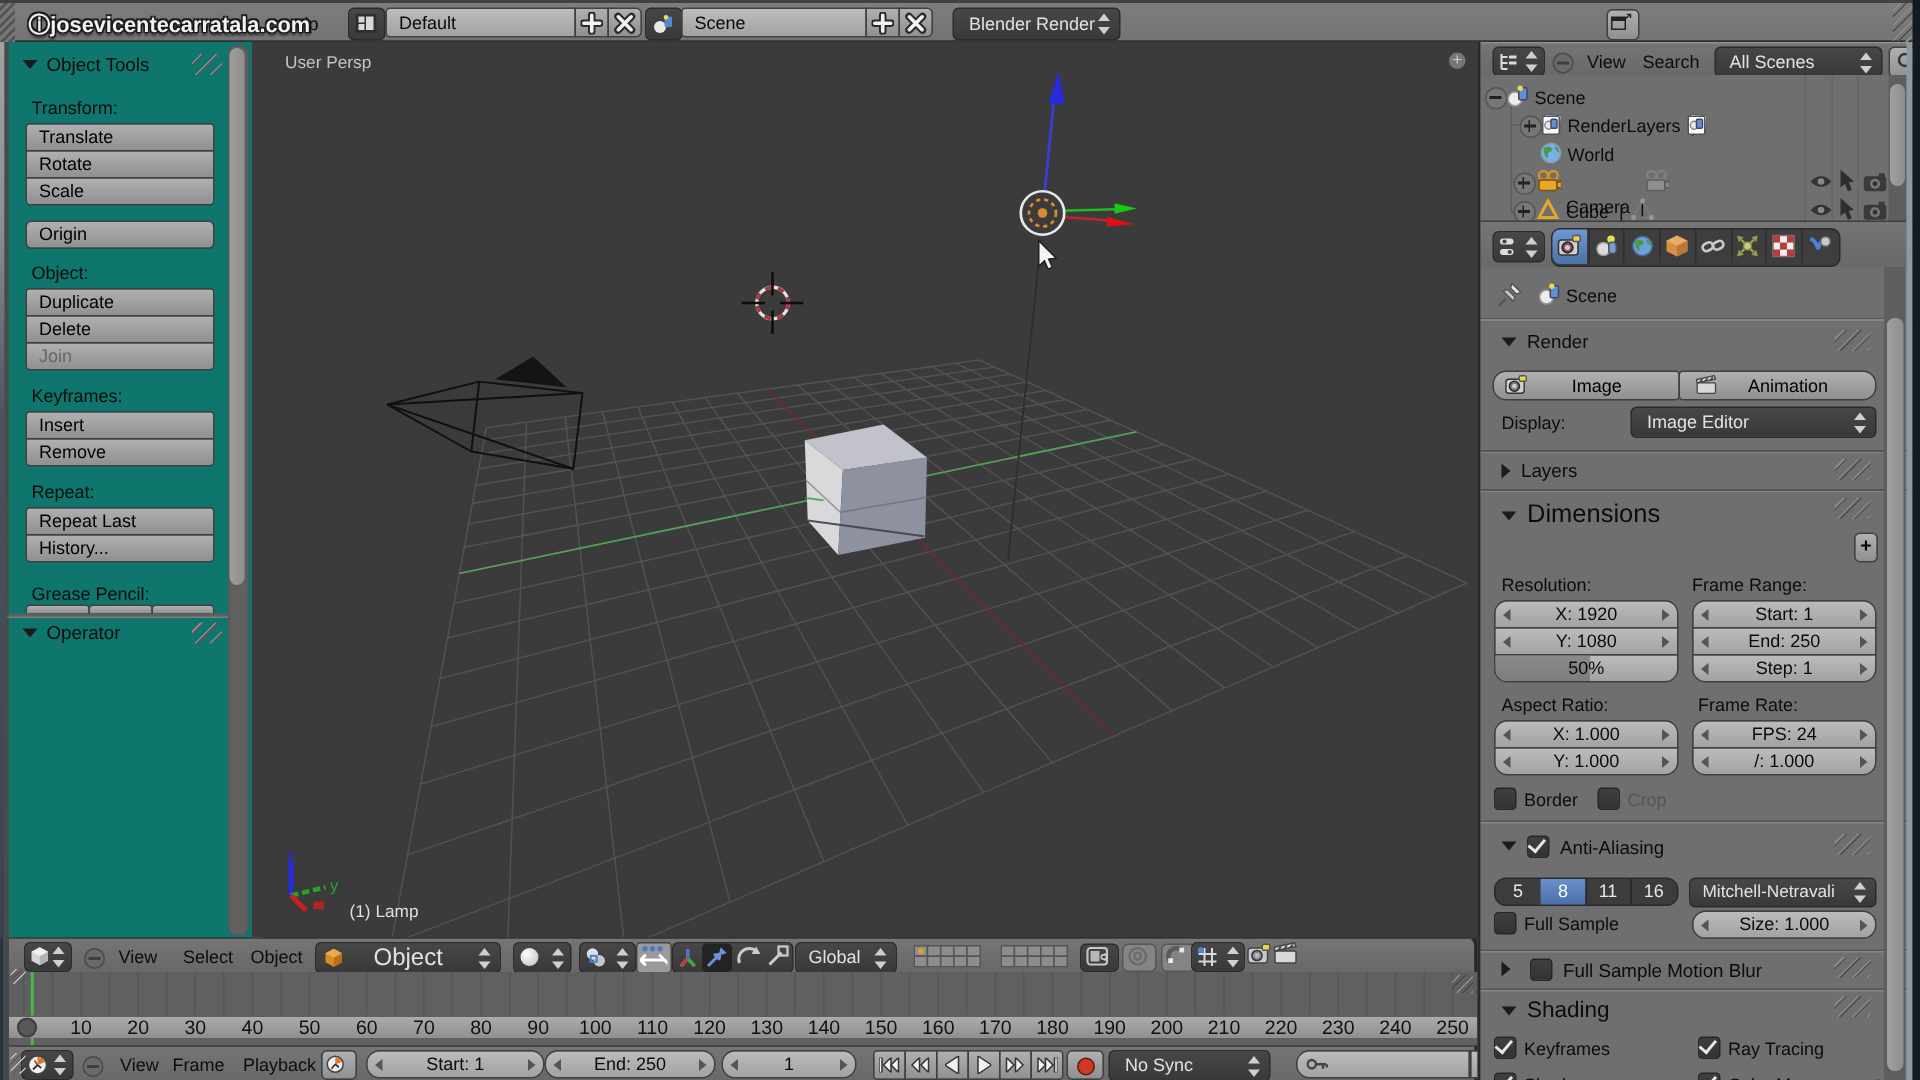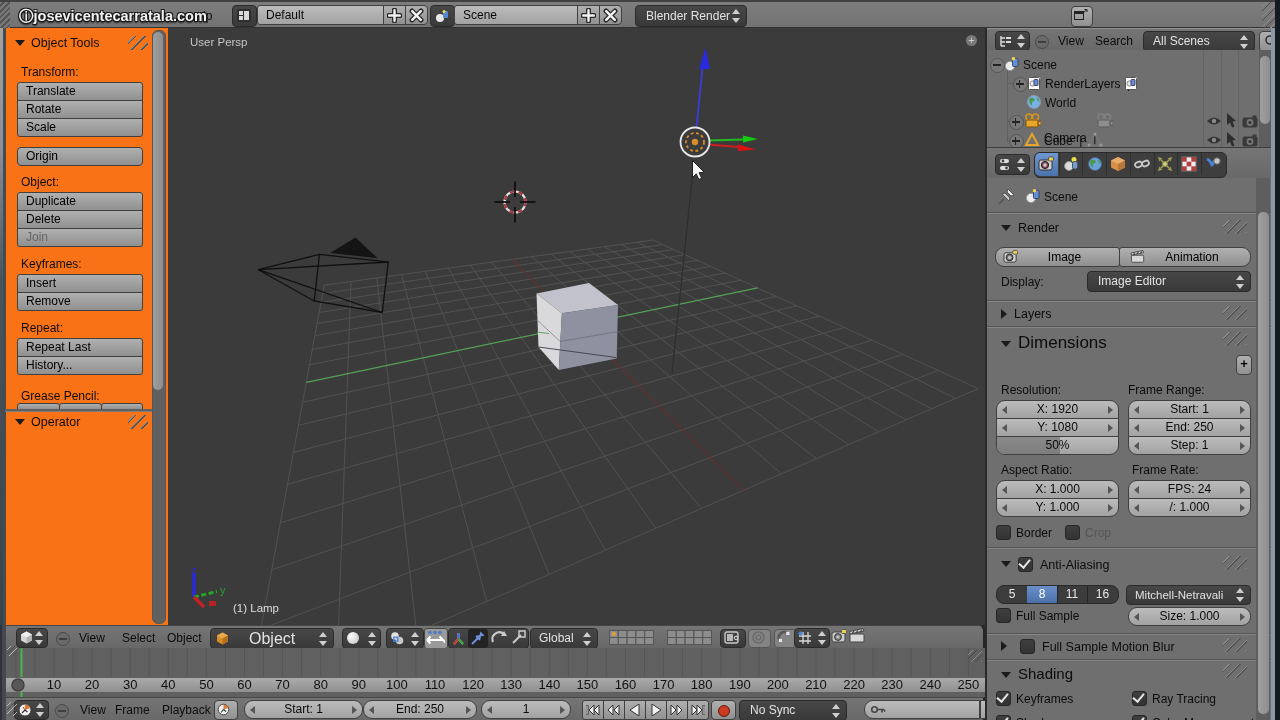--- a/index.html
+++ b/index.html
@@ -81,21 +81,21 @@
         <rect x="0.5" y="2.5" width="9" height="8" fill="none" stroke="#222"></rect>
         <rect x="0.5" y="2.5" width="9" height="2.5" fill="#222"></rect>
         <path d="M9 4 L13 0.5 M10.5 0.5 h2.5 v2.5" stroke="#222" fill="none"></path>
       </svg>
   </div>
   <div class="ab" style="right:2px;top:0;width:16px;height:27px;background:repeating-linear-gradient(135deg,transparent 0 3px,#8a8a8a 3px 4px,transparent 4px 6px,#4e4e4e 6px 7px)"></div>
 
   <div class="ab" style="left:19px;top:5px;font-weight:bold;font-size:14.5px;color:#f2f2f2;text-shadow:-1px -1px 0 #1a1a1a,1px -1px 0 #1a1a1a,-1px 1px 0 #1a1a1a,1px 1px 0 #1a1a1a,0 2px 2px #111">ⓘjosevicentecarratala.com</div>
 </div>
 
-<div class="ab" style="left:0;top:28px;width:168px;height:597px;background:#f97316;border-right:7px solid #22c55e">
+<div class="ab" style="left:0;top:28px;width:168px;height:597px;background:#0f766e;border-right:7px solid #22c55e">
   <div class="ab" style="left:0;top:0;width:3px;height:597px;background:linear-gradient(#a2a2a2,#8a9097 20%,#4a545e 42%,#39434e)"></div>
     <div class="ab" style="left:3px;top:0;width:3px;height:597px;background:#4a4a4a"></div>
   <div class="lbl" style="left:15px;top:8px"><span class="tri-d" style="margin-right:6px"></span><span style="font-size:12.5px">Object Tools</span></div>
   <div class="grip" style="left:128px;top:8px"></div>
   <div class="lbl" style="left:21px;top:37px">Transform:</div>
   <div class="ab btn" style="left:17px;top:54px;width:124px;height:17px;border-radius:3px 3px 0 0"><span style="margin-left:8px;line-height:16px">Translate</span></div>
   <div class="ab btn" style="left:17px;top:72px;width:124px;height:17px;border-radius:0"><span style="margin-left:8px;line-height:16px">Rotate</span></div>
   <div class="ab btn" style="left:17px;top:90px;width:124px;height:17px;border-radius:0 0 3px 3px"><span style="margin-left:8px;line-height:16px">Scale</span></div>
   <div class="ab btn" style="left:17px;top:119px;width:124px;height:17px"><span style="margin-left:8px;line-height:16px">Origin</span></div>
   <div class="lbl" style="left:21px;top:147px">Object:</div>

